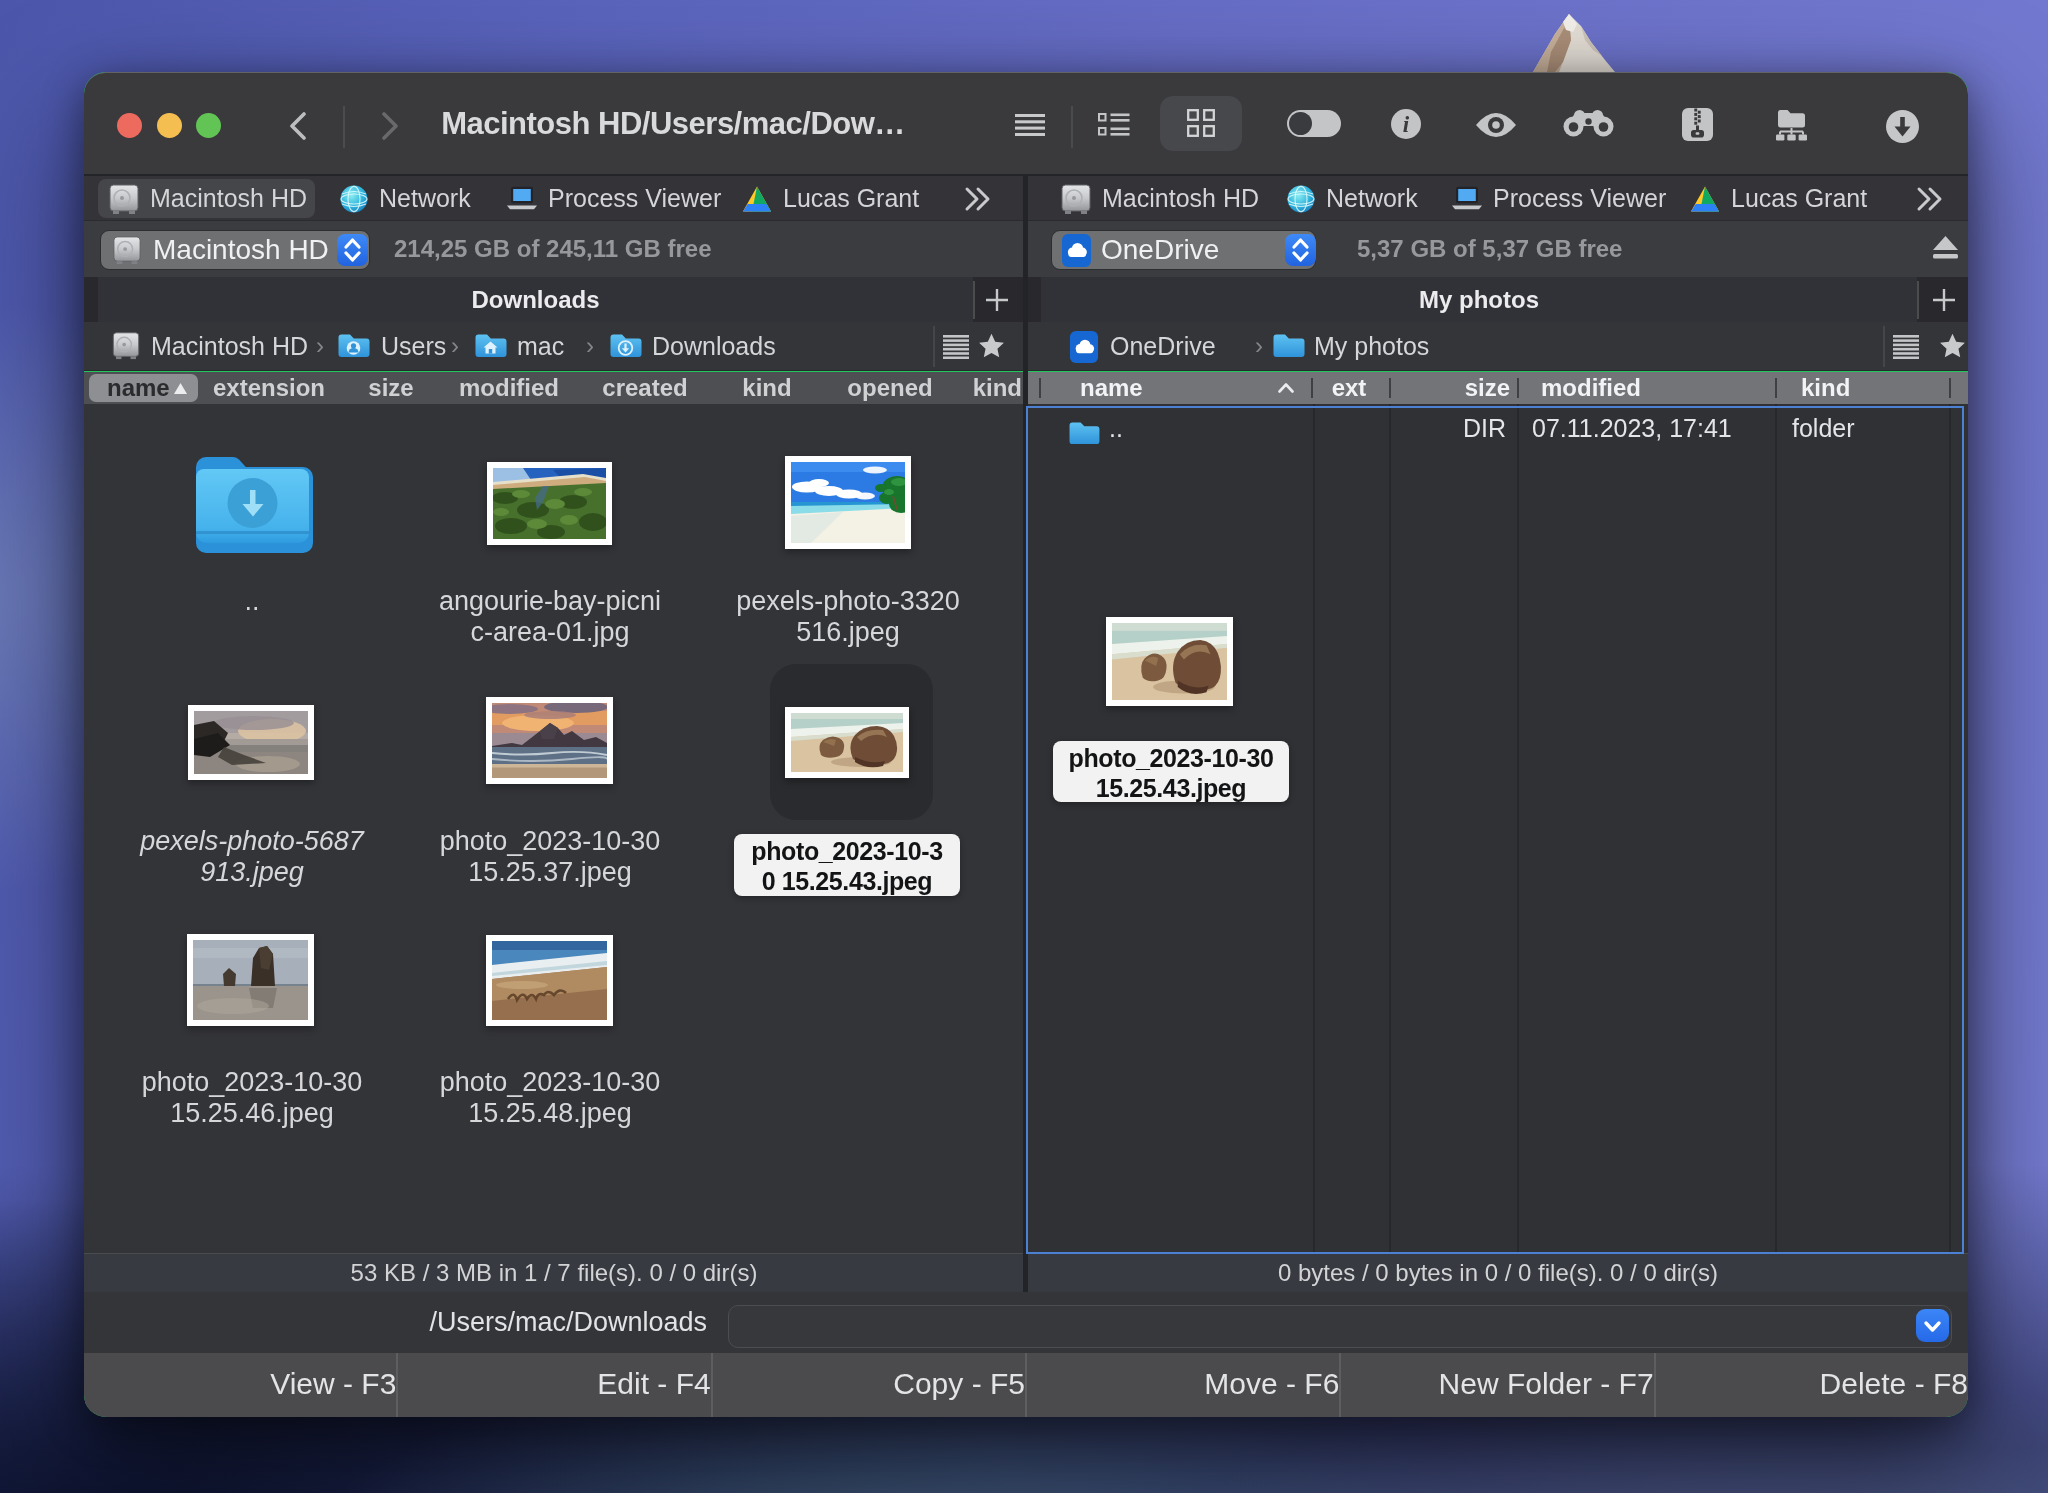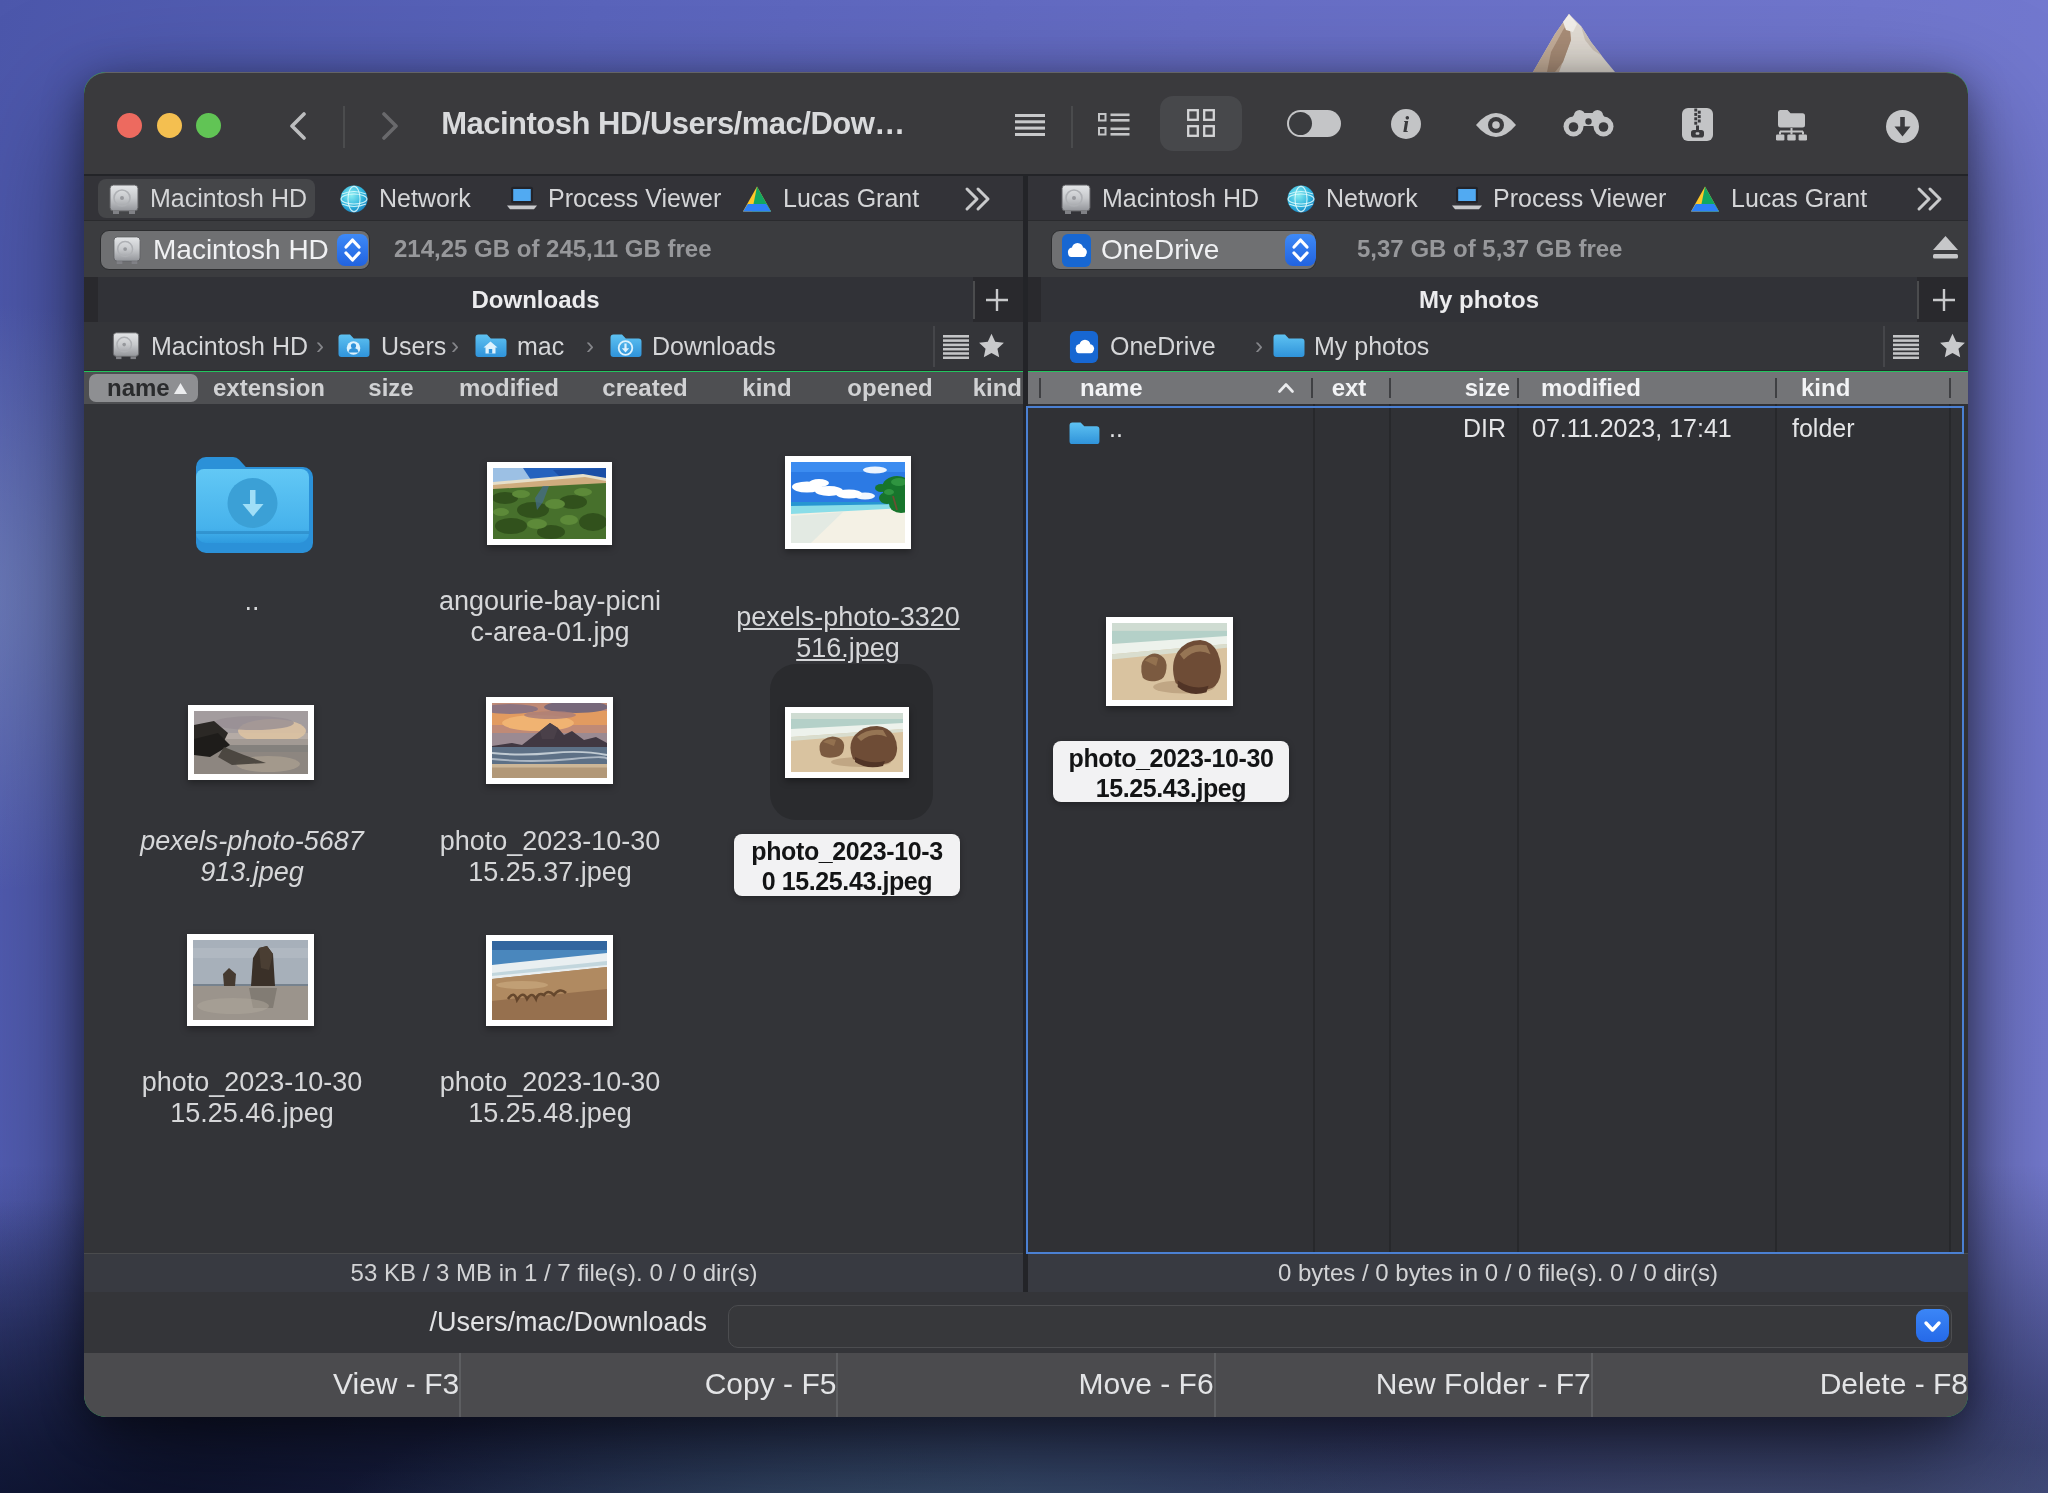--- a/index.html
+++ b/index.html
@@ -387,21 +387,21 @@
               <ellipse cx="96" cy="36" rx="8" ry="6"></ellipse>
               <ellipse cx="90" cy="26" rx="6" ry="4"></ellipse>
             </g>
           <g fill="#2f9440">
               <ellipse cx="108" cy="20" rx="8" ry="4"></ellipse>
               <ellipse cx="98" cy="30" rx="5" ry="3"></ellipse>
             </g>
           <path d="M102,34 l4,14" stroke="#6b4f33" stroke-width="1.8"></path>
         </svg>
       </div>
-      <div class="lbl" style="left:614px;top:198px;width:300px;text-decoration:underline;">pexels-photo-3320<br>516.jpeg</div>
+      <div class="lbl" style="left:614px;top:182px;width:300px;">pexels-photo-3320<br>516.jpeg</div>
       <div class="thumb" style="left:104px;top:301px;width:126px;height:75px;">
         <svg style="left:6px;top:6px;" width="114" height="63" viewBox="0 0 114 63" preserveAspectRatio="none">
           <rect width="114" height="63" fill="#b5aba5"></rect>
           <rect width="114" height="22" fill="#a39c9e"></rect>
           <ellipse cx="78" cy="20" rx="34" ry="12" fill="#dcc2a2" opacity=".9"></ellipse>
           <ellipse cx="60" cy="12" rx="40" ry="7" fill="#978f93" opacity=".8"></ellipse>
           <rect y="28" width="114" height="8" fill="#a29a94"></rect>
           <rect y="34" width="114" height="8" fill="#84817d"></rect>
           <rect y="41" width="114" height="22" fill="#8d8680"></rect>
           <ellipse cx="74" cy="53" rx="32" ry="8" fill="#a99d8e" opacity=".8"></ellipse>
@@ -633,18 +633,19 @@
     <div style="position:absolute;right:1261px;top:0;height:61px;line-height:61px;color:#e2e3e5;font-size:27px;">/Users/mac/Downloads</div>
     <div style="position:absolute;left:644px;top:13px;width:1224px;height:43px;background:#37383b;border:1px solid #4c4d50;border-radius:10px;"></div>
     <div style="position:absolute;left:1832px;top:17px;width:33px;height:33px;border-radius:9px;background:linear-gradient(180deg,#3b86f7,#2569e8);">
       <svg width="33" height="33" viewBox="0 0 33 33">
           <polyline points="10,14 16.5,21 23,14" fill="none" stroke="#fff" stroke-width="3.4" stroke-linecap="round" stroke-linejoin="round"></polyline>
         </svg>
     </div>
   </div>
   <div id="fnbar">
     <div class="fk">View - F3</div>
+    <div class="fk">Edit - F4</div>
     <div class="fk">Copy - F5</div>
     <div class="fk">Move - F6</div>
     <div class="fk">New Folder - F7</div>
     <div class="fk">Delete - F8</div>
   </div>
 </div>
 
 </body></html>

